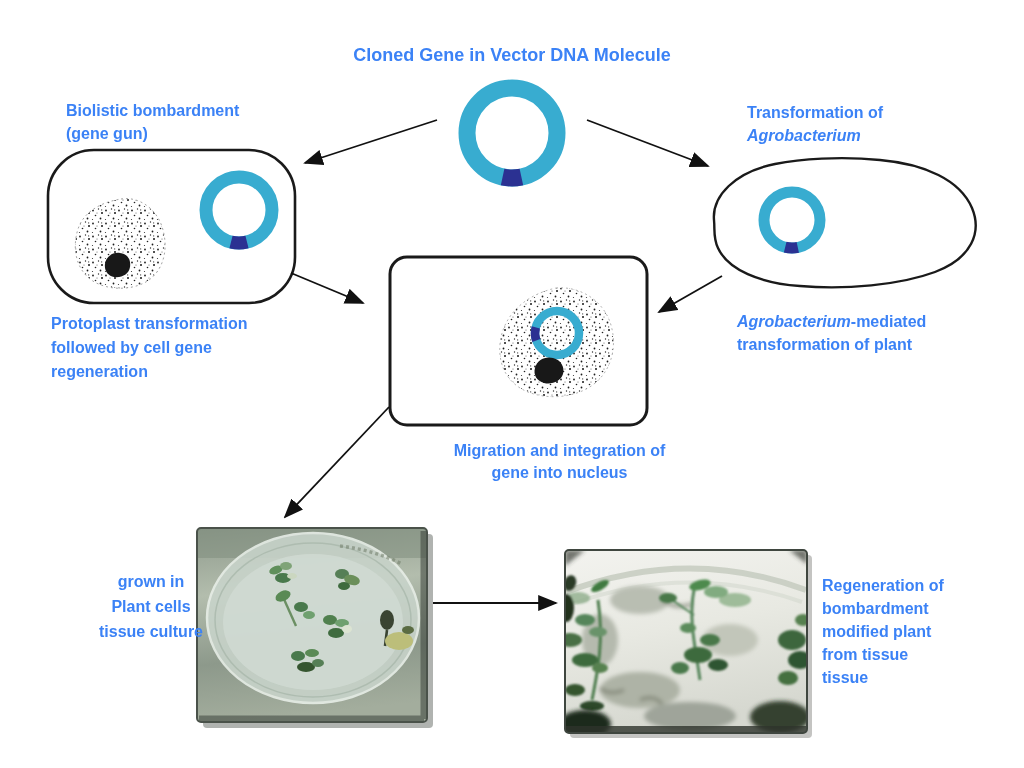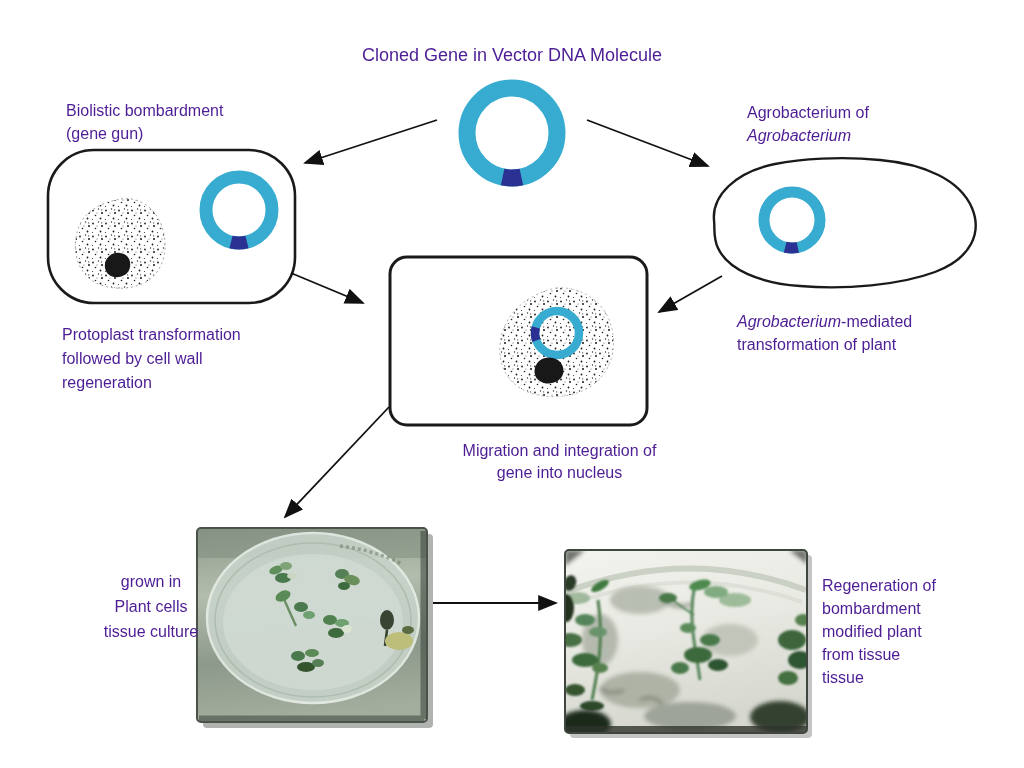--- a/index.html
+++ b/index.html
@@ -1,18 +1,18 @@
 <!DOCTYPE html>
 <html><head>
 <meta charset="utf-8">
 <style>
   html,body{margin:0;padding:0;background:#fff;}
   .stage{position:relative;width:1024px;height:768px;background:#fff;overflow:hidden;
          font-family:"Liberation Sans",sans-serif;}
-  .lbl{position:absolute;font-weight:normal;color:#4c1d95;font-size:16px;line-height:23px;white-space:nowrap;}
+  .lbl{position:absolute;font-weight:bold;color:#3b82f6;font-size:16px;line-height:23px;white-space:nowrap;}
   .lbl .i{font-style:italic;}
   .ctr{text-align:center;}
   .title{font-size:18px;line-height:22px;}
   svg{position:absolute;left:0;top:0;}
 </style>
 </head>
 <body>
 
 <div class="stage">
 
@@ -206,28 +206,28 @@
 
 <div class="lbl title ctr" style="left:0;top:44px;width:1024px;">
   <span>Cloned Gene in Vector DNA Molecule</span>
 </div>
 
 <div class="lbl" style="left:66px;top:99px;">
   <div>Biolistic bombardment</div>
   <div>(gene gun)</div>
 </div>
 
-<div class="lbl" style="left:62px;top:312px;line-height:24px;margin-top:11px;">
+<div class="lbl" style="left:51px;top:312px;line-height:24px;">
   <div>Protoplast transformation</div>
-  <div>followed by cell wall</div>
+  <div>followed by cell gene</div>
   <div>regeneration</div>
 </div>
 
 <div class="lbl" style="left:747px;top:101px;">
-  <div>Agrobacterium of</div>
+  <div>Transformation of</div>
   <div class="i">Agrobacterium</div>
 </div>
 
 <div class="lbl" style="left:737px;top:310px;">
   <div><span class="i">Agrobacterium</span><span>-mediated</span></div>
   <div>transformation of plant</div>
 </div>
 
 <div class="lbl ctr" style="left:417px;top:440px;width:285px;line-height:22px;">
   <div>Migration and integration of</div>

